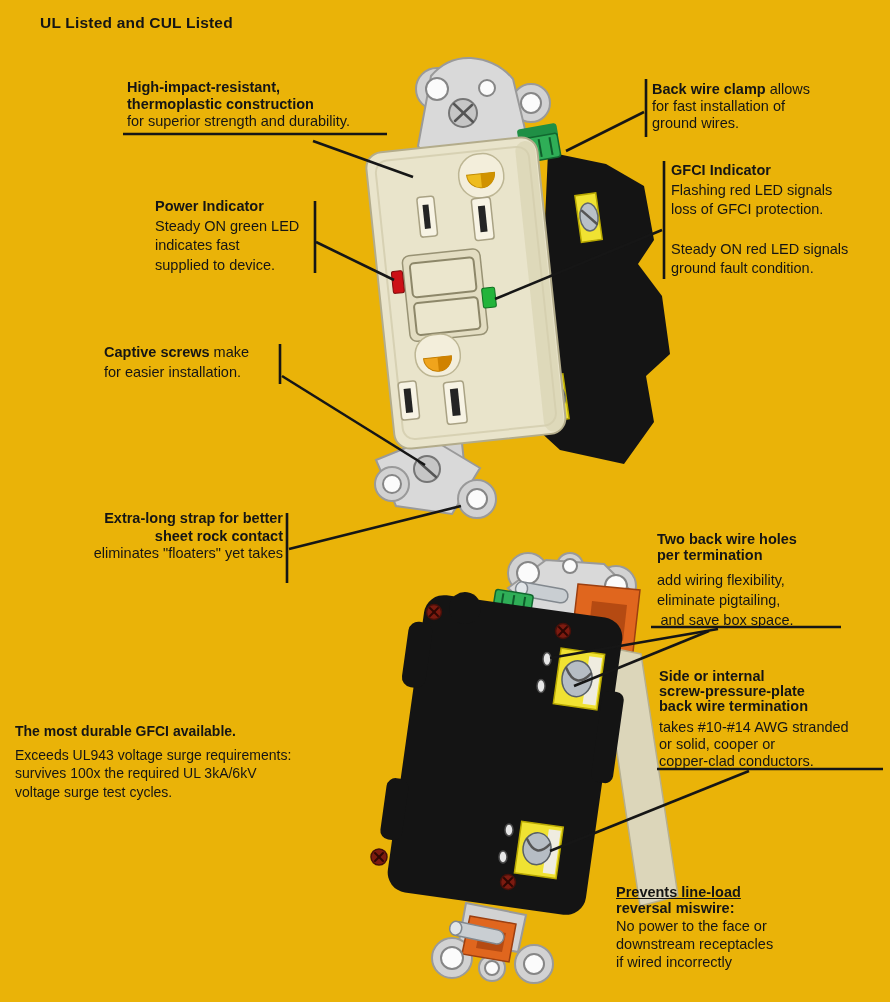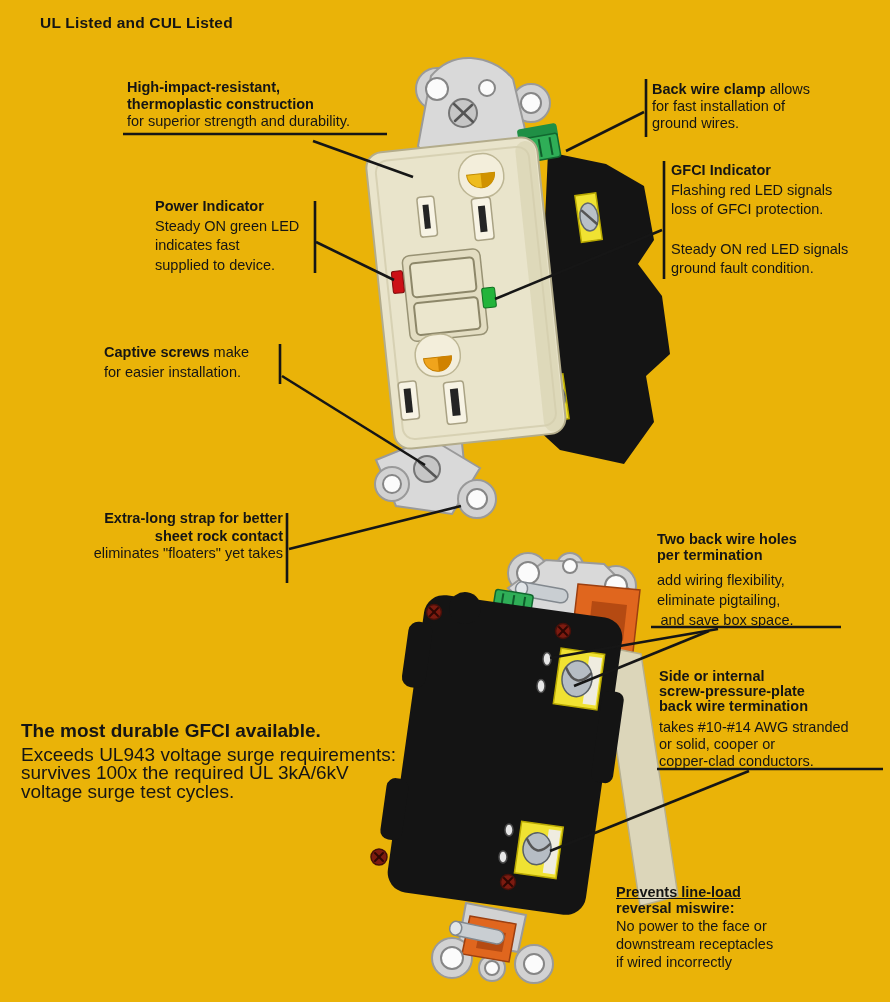--- a/index.html
+++ b/index.html
@@ -271,21 +271,21 @@
     <div><b>Captive screws</b><span> make</span></div>
     <div>for easier installation.</div>
   </div>
 
   <div class="co" style="left:57px; top:510px; width:226px; text-align:right; line-height:17.5px;">
     <div class="b">Extra-long strap for better</div>
     <div class="b">sheet rock contact</div>
     <div>eliminates "floaters" yet takes</div>
   </div>
 
-  <div class="co" style="left:21px; top:722px; font-size:19px; line-height:18.5px;">
+  <div class="co" style="left:15px; top:722px; font-size:14px; line-height:18.5px;">
     <div class="b" style="margin-bottom:5px;">The most durable GFCI available.</div>
     <div>Exceeds UL943 voltage surge requirements:</div>
     <div>survives 100x the required UL 3kA/6kV</div>
     <div>voltage surge test cycles.</div>
   </div>
 
   <div class="co" style="left:657px; top:531px;">
     <div class="b" style="line-height:16px;">Two back wire holes</div>
     <div class="b" style="line-height:16px; margin-bottom:7px;">per termination</div>
     <div style="line-height:20px;">add wiring flexibility,</div>

